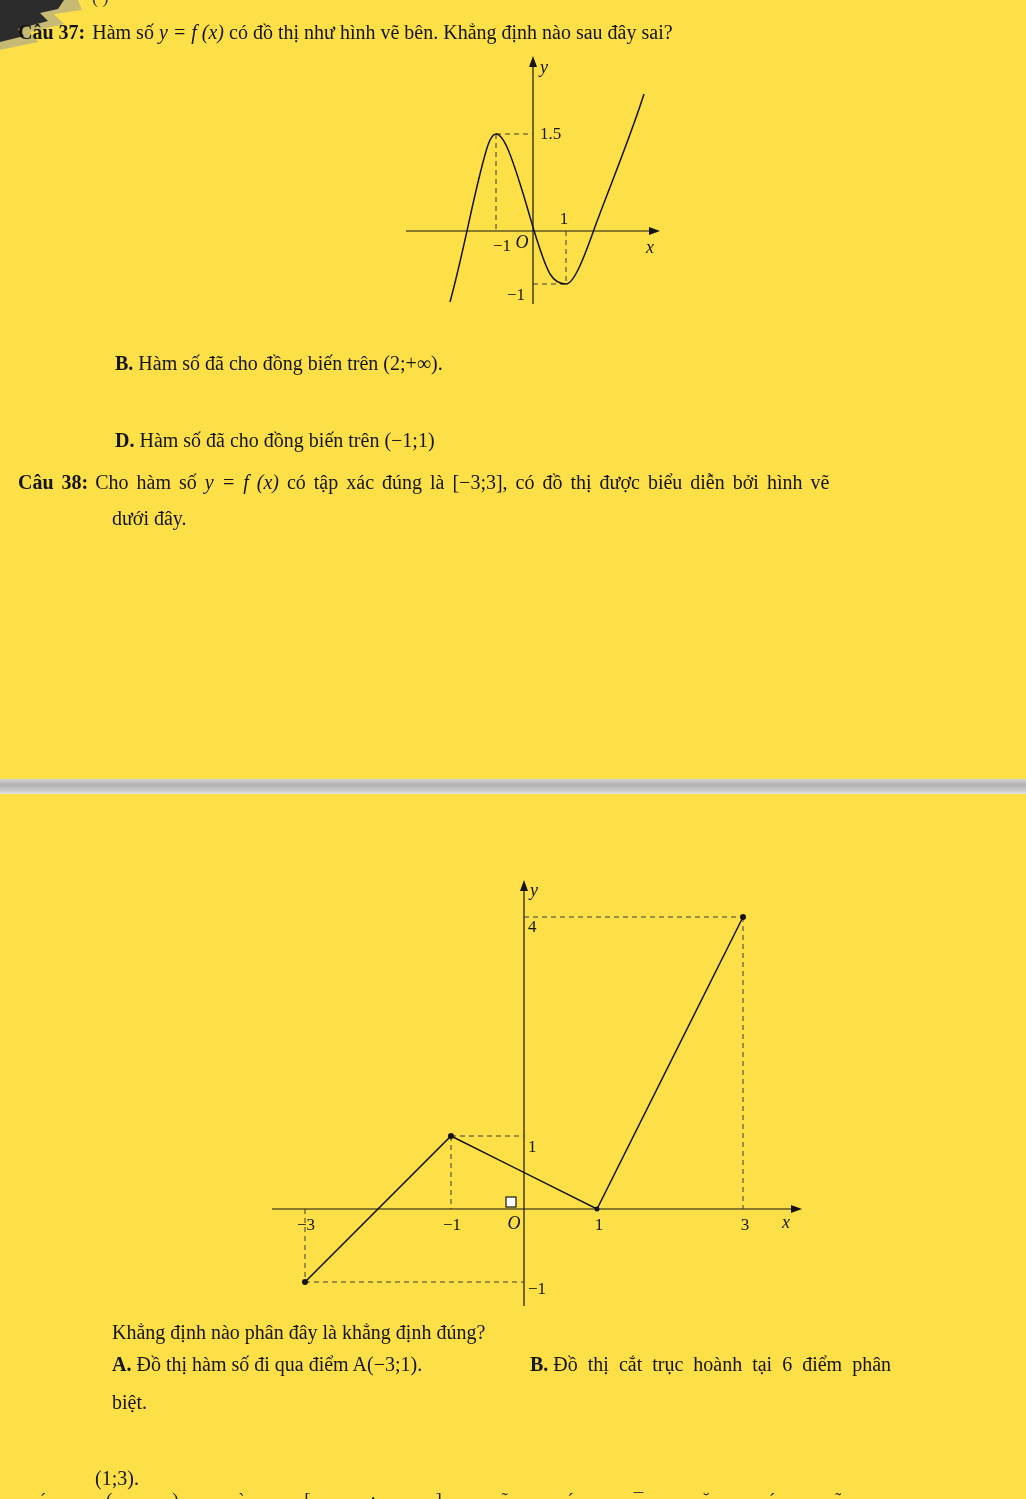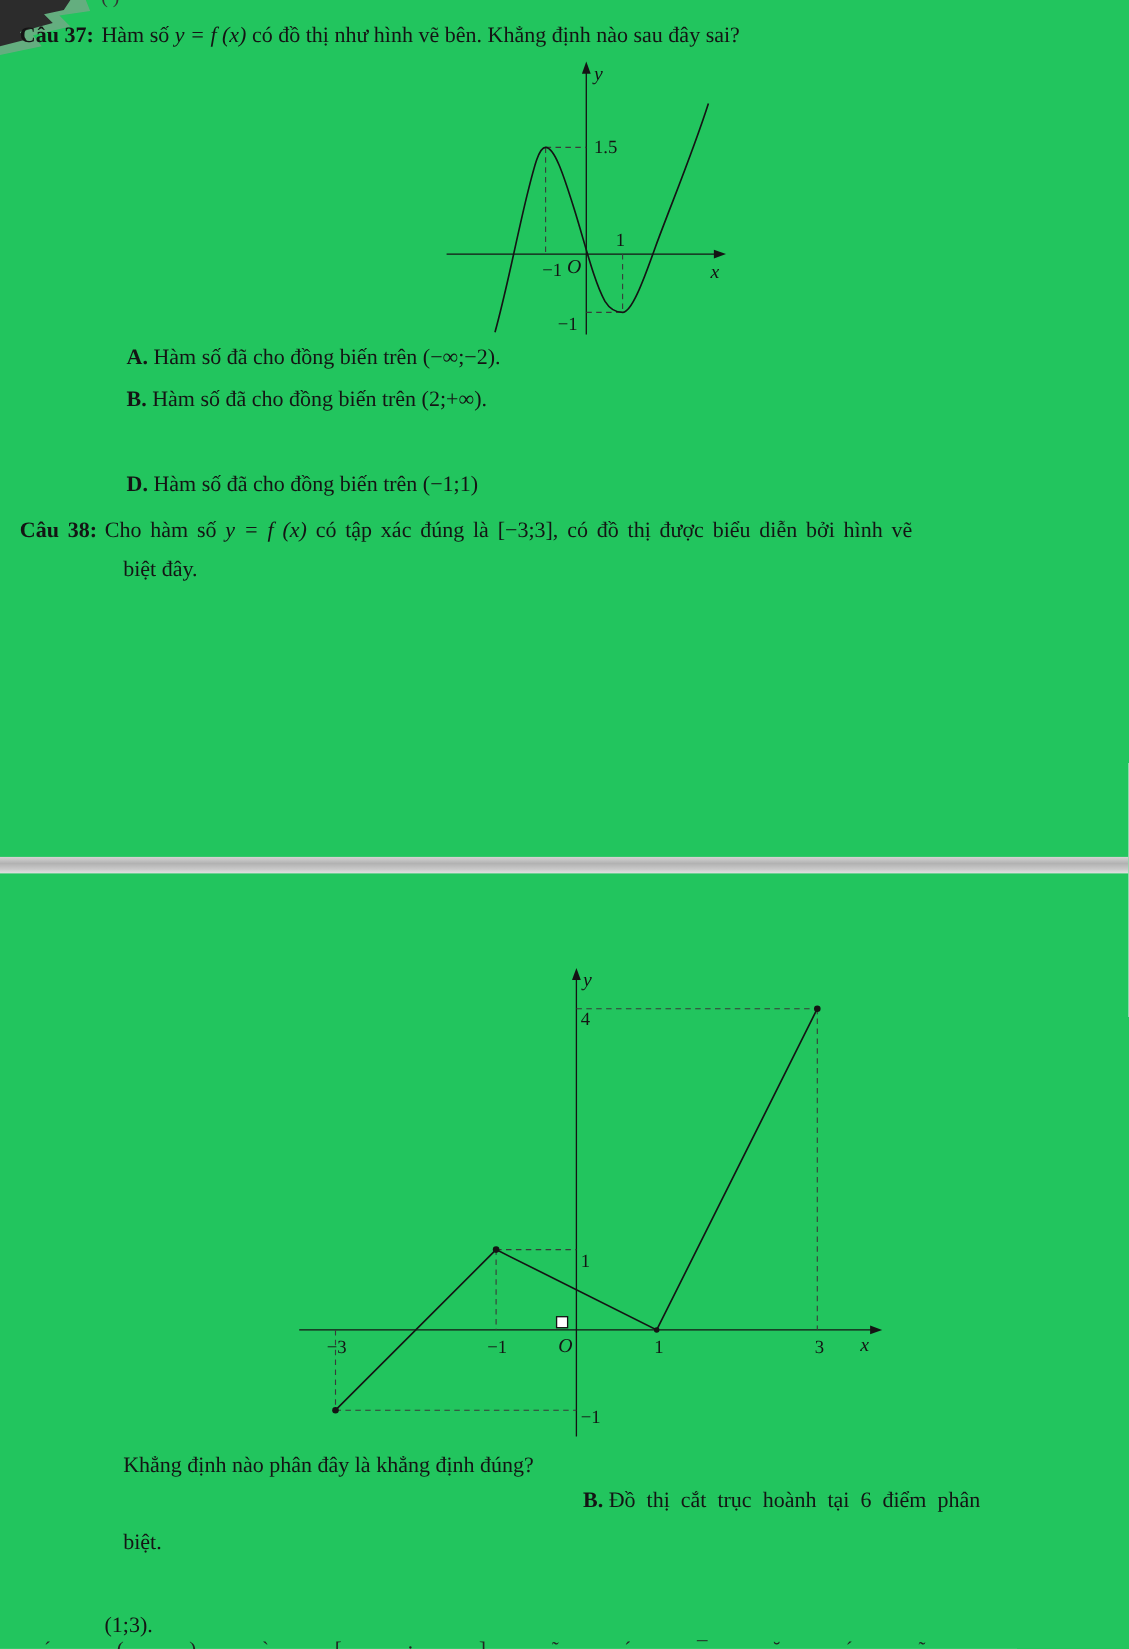--- a/index.html
+++ b/index.html
@@ -1,16 +1,16 @@
 <!DOCTYPE html>
 <html><head>
 <meta charset="utf-8">
 <style>
   html,body{margin:0;padding:0;background:#ededed;}
-  .page{position:relative;width:1026px;height:1499px;margin:0 auto;background:#22c55e;
+  .page{position:relative;width:1026px;height:1499px;margin:0 auto;background:#fde047;
         font-family:"Liberation Serif",serif;color:#141414;overflow:hidden;}
   .line{position:absolute;font-size:20px;line-height:25px;white-space:nowrap;margin:0;}
   .qlabel{font-weight:bold;margin-right:7px;}
   .optlabel{font-weight:bold;margin-right:5px;}
   .math{font-style:italic;}
   svg{display:block;}
   svg text{font-family:"Liberation Serif",serif;font-size:17px;fill:#141414;}
   svg text.it{font-style:italic;font-size:18px;}
   .divider{position:absolute;left:0;width:1026px;height:15px;
            background:linear-gradient(180deg,#d4d4d4 0%,#b2b2b2 40%,#c9c9c9 75%,#e2e2e2 100%);}
@@ -49,38 +49,35 @@
     <path d="M52 256 C 64 212, 72 168, 82 128 C 88 104, 92 88, 98 88 C 106 88, 114 112, 124 144 C 134 176, 142 210, 152 228 C 157 236, 162 238, 168 238 C 176 238, 186 212, 198 178 C 212 140, 232 92, 246 48" fill="none" stroke="#141414" stroke-width="1.5"></path>
     <text class="it" x="142" y="27">y</text>
     <text class="it" x="248" y="207">x</text>
     <text class="it" x="124" y="202" text-anchor="middle">O</text>
     <text x="142" y="93">1.5</text>
     <text x="104" y="205" text-anchor="middle">−1</text>
     <text x="166" y="178" text-anchor="middle">1</text>
     <text x="118" y="254" text-anchor="middle">−1</text>
   </svg>
 
-  <p class="line" style="top:313px;left:115px">
-    <span class="optlabel">A.</span><span>Hàm số đã cho đồng biến trên (−∞;−2).</span>
-  </p>
   <p class="line" style="top:351px;left:115px">
     <span class="optlabel">B.</span><span>Hàm số đã cho đồng biến trên (2;+∞).</span>
   </p>
   <p class="line" style="top:428px;left:115px">
     <span class="optlabel">D.</span><span>Hàm số đã cho đồng biến trên (−1;1)</span>
   </p>
 
   <p class="line" style="top:470px;left:18px;word-spacing:3px">
     <span class="qlabel">Câu 38:</span><span>Cho hàm số</span>
     <span class="math">y = f (x)</span>
     <span>có tập xác đúng là</span>
     <span>[−3;3]</span><span>, có đồ thị được biểu diễn bởi hình vẽ</span>
   </p>
   <p class="line" style="top:506px;left:112px">
-    <span>biệt đây.</span>
+    <span>dưới đây.</span>
   </p>
 
   <div class="divider" style="top:779px"></div>
 
   <svg style="position:absolute;left:262px;top:874px" width="550" height="440" viewBox="0 0 550 440">
     <line x1="10" y1="335" x2="534" y2="335" stroke="#141414" stroke-width="1.2"></line>
     <line x1="262" y1="432" x2="262" y2="12" stroke="#141414" stroke-width="1.2"></line>
     <polygon points="540,335 529,331 529,339" fill="#141414"></polygon>
     <polygon points="262,6 258,17 266,17" fill="#141414"></polygon>
     <g stroke="#3a3a3a" stroke-width="1" stroke-dasharray="5 4" fill="none">
@@ -106,20 +103,23 @@
     <text x="190" y="356" text-anchor="middle">−1</text>
     <text x="337" y="356" text-anchor="middle">1</text>
     <text x="483" y="356" text-anchor="middle">3</text>
     <text x="266" y="58">4</text>
     <text x="266" y="278">1</text>
     <text x="266" y="420">−1</text>
   </svg>
 
   <p class="line" style="top:1320px;left:112px">Khẳng định nào phân đây là khẳng định đúng?</p>
 
+  <p class="line" style="top:1352px;left:112px">
+    <span class="optlabel">A.</span><span>Đồ thị hàm số đi qua điểm A(−3;1).</span>
+  </p>
   <p class="line" style="top:1352px;left:530px;word-spacing:5px">
     <span class="optlabel">B.</span><span>Đồ thị cắt trục hoành tại 6 điểm phân</span>
   </p>
   <p class="line" style="top:1390px;left:112px">
     <span>biệt.</span>
   </p>
   <p class="line" style="top:1466px;left:95px">
     <span>(1;3).</span>
   </p>
 

